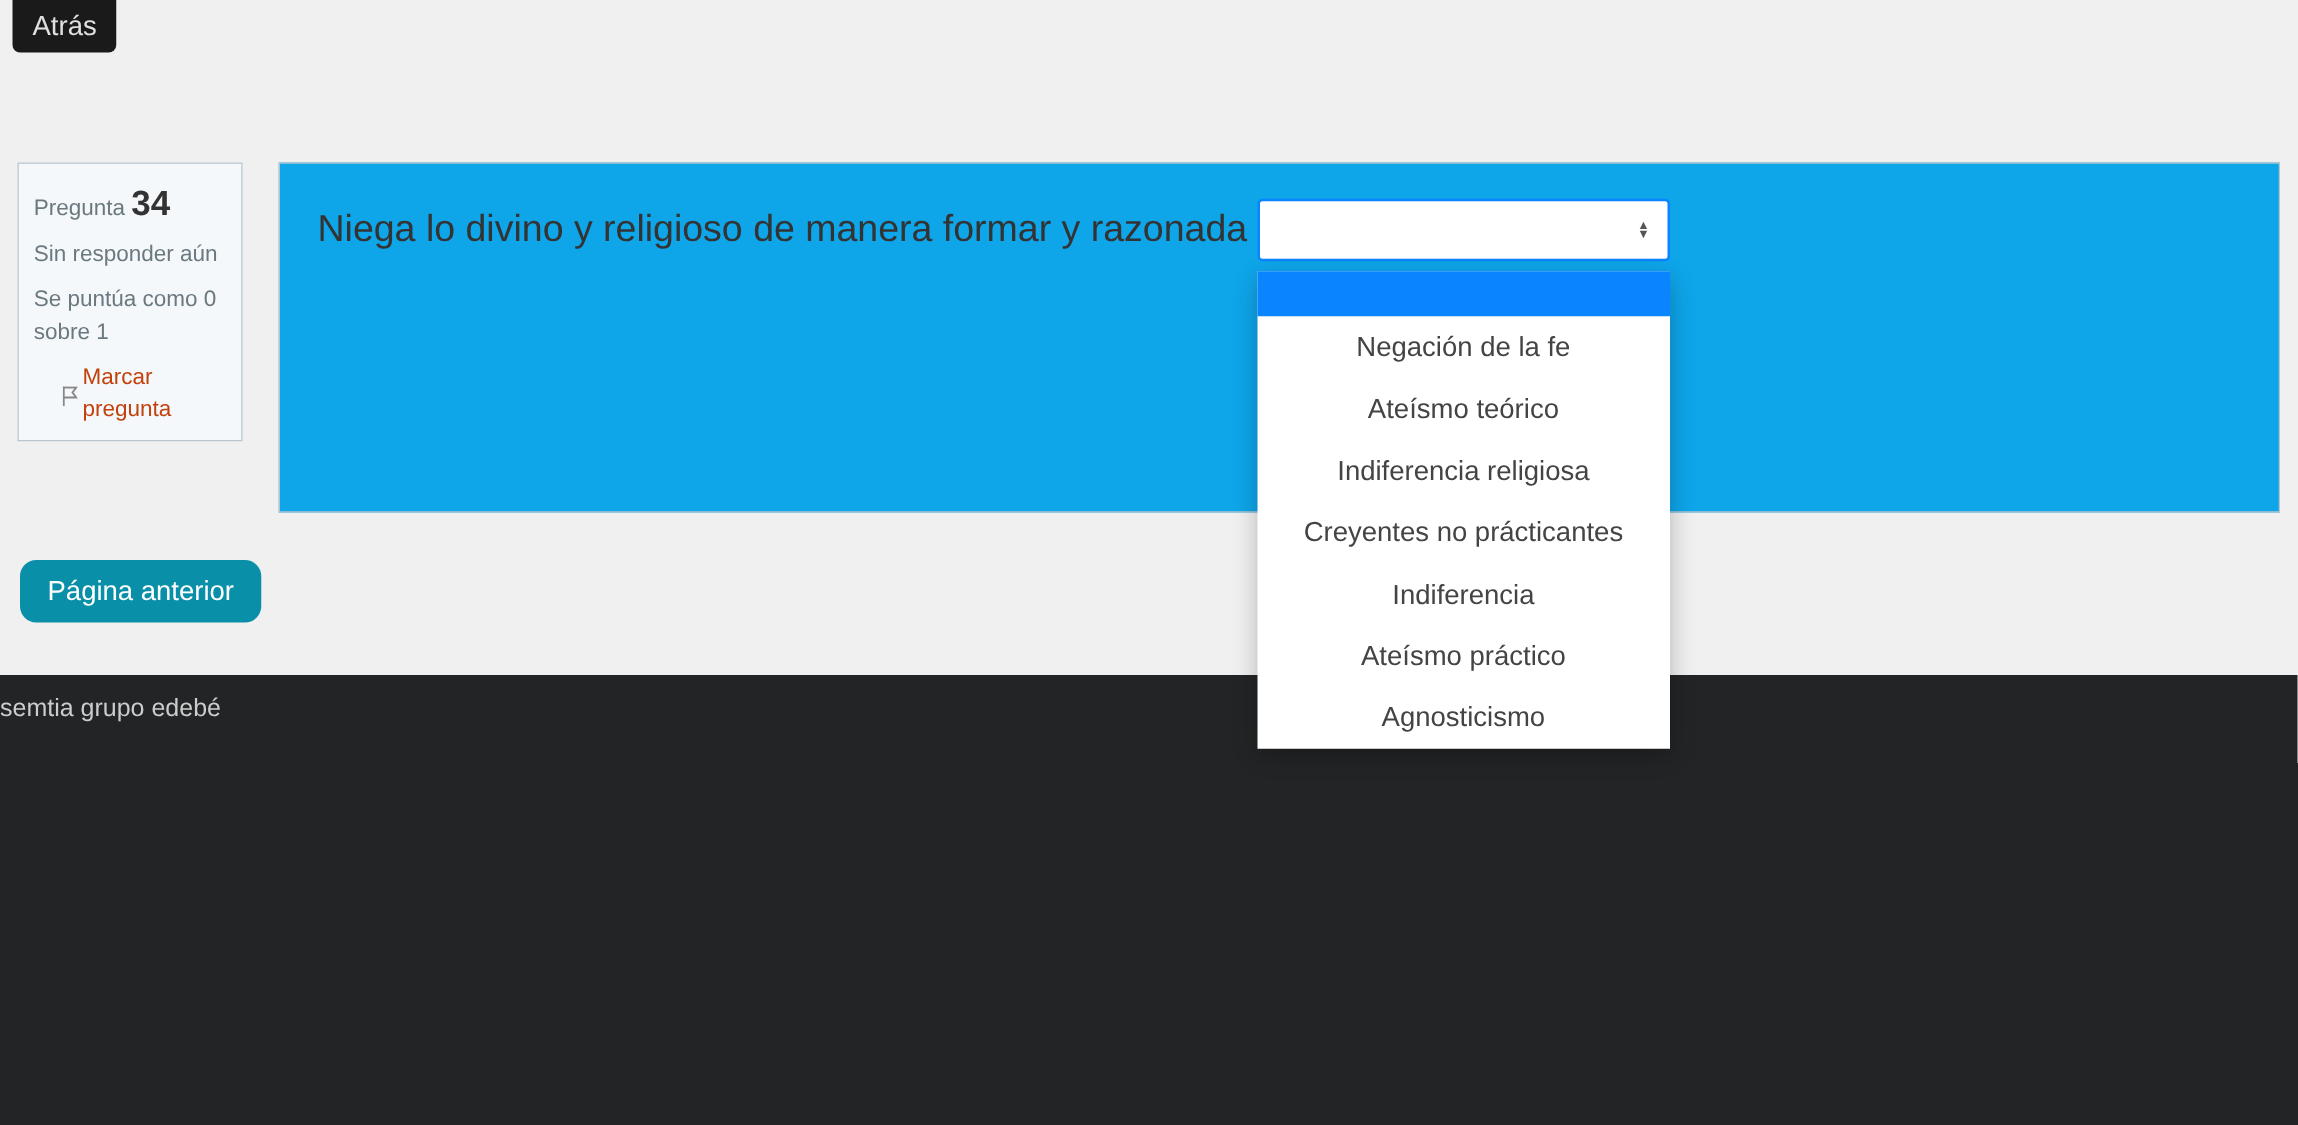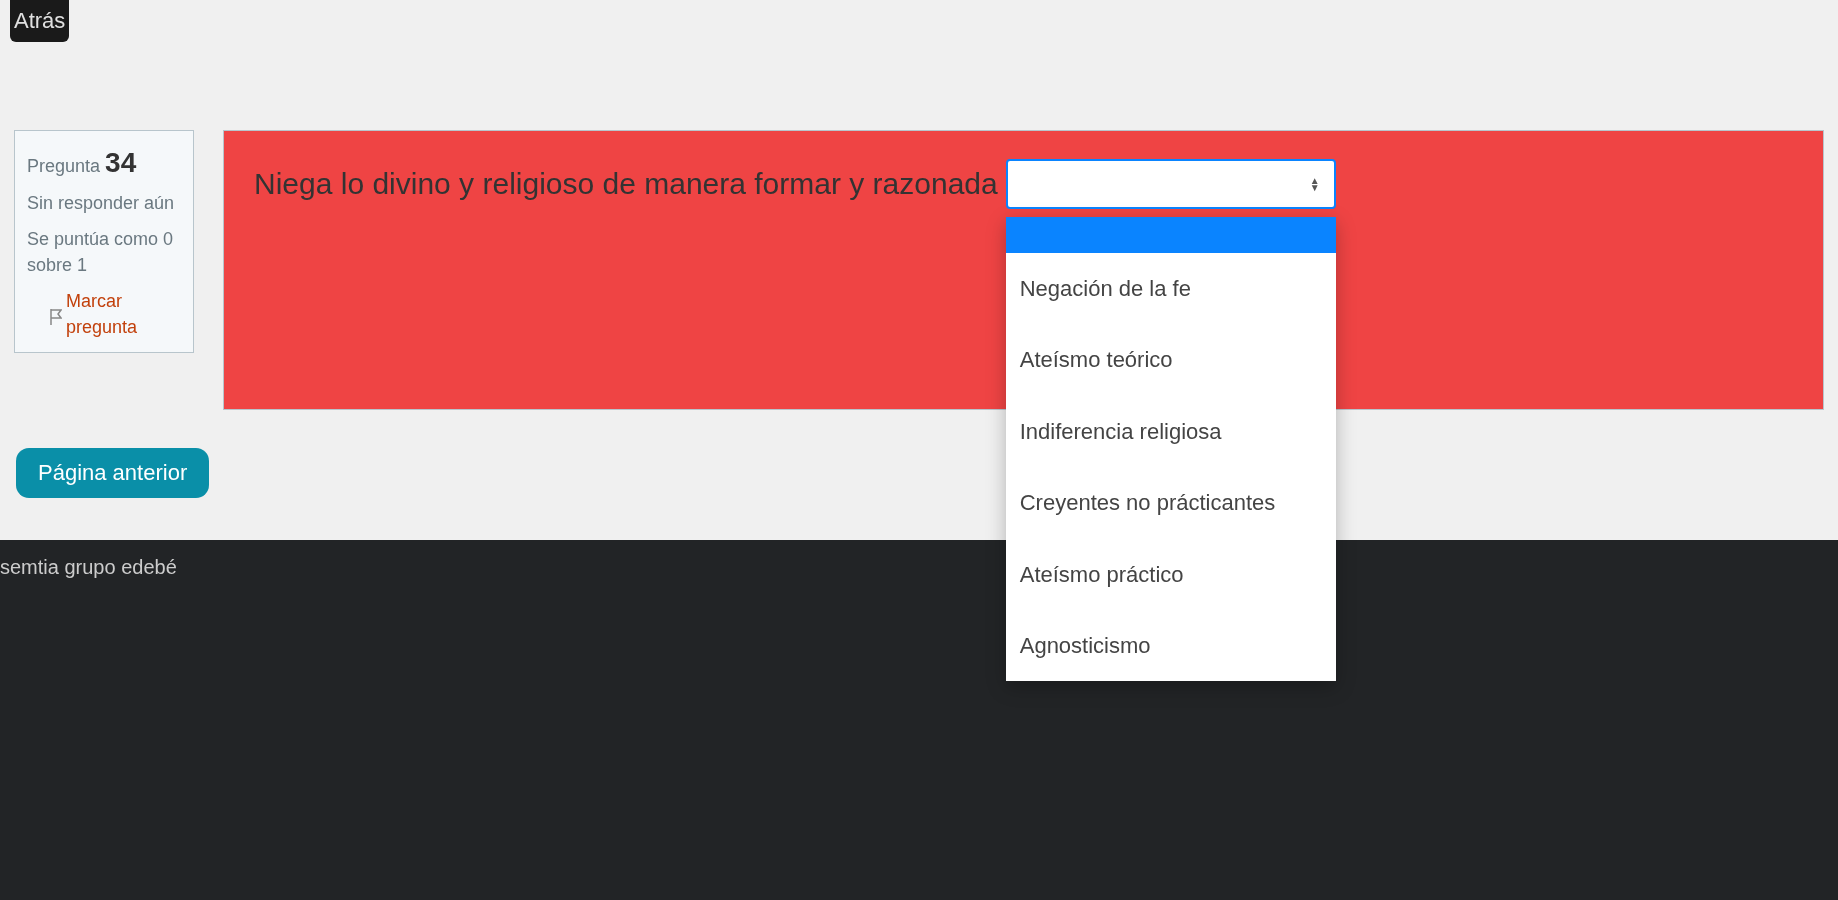--- a/index.html
+++ b/index.html
@@ -14,21 +14,21 @@
       height: 900px;
       overflow: hidden;
       position: relative;
     }
     .back-button {
       position: absolute;
       top: 0;
       left: 10px;
       background: #1a1a1a;
       color: #e0e0e0;
-      padding: 8px 4px;
+      padding: 8px 16px;
       border-radius: 0 0 6px 6px;
       font-size: 22px;
       border: none;
       cursor: pointer;
     }
     .main-content {
       position: absolute;
       top: 130px;
       left: 14px;
       right: 14px;
@@ -66,24 +66,25 @@
       display: flex;
       align-items: center;
       gap: 4px;
       color: #c2410c;
       cursor: pointer;
       padding-left: 23px;
     }
     .question-body {
       flex: 1;
       border: 1px solid #b8c5cc;
-      background: #ef4444;
+      background: #0ea5e9;
       padding: 28px 30px;
       min-height: 280px;
       position: relative;
+      text-align: center;
     }
     .question-row {
       display: flex;
       align-items: center;
       gap: 8px;
     }
     .question-text {
       font-size: 30px;
       color: #333;
     }
@@ -114,21 +115,21 @@
     .dropdown {
       position: absolute;
       top: 58px;
       left: 0;
       width: 330px;
       background: #fff;
       box-shadow: 0 6px 18px rgba(0,0,0,0.25);
       z-index: 100;
     }
     .dropdown-option {
-      padding: 17px 14px;
+      padding: 6px 14px;
       font-size: 22px;
       color: #444;
       cursor: pointer;
       line-height: 1.7;
     }
     .dropdown-option.selected {
       background: #0a84ff;
       color: #fff;
       height: 36px;
     }
@@ -194,20 +195,21 @@
             <span>▲</span>
             <span>▼</span>
           </span>
         </div>
         <div class="dropdown">
           <div class="dropdown-option selected"></div>
           <div class="dropdown-option">Negación de la fe</div>
           <div class="dropdown-option">Ateísmo teórico</div>
           <div class="dropdown-option">Indiferencia religiosa</div>
           <div class="dropdown-option">Creyentes no prácticantes</div>
+          <div class="dropdown-option">Indiferencia</div>
           <div class="dropdown-option">Ateísmo práctico</div>
           <div class="dropdown-option">Agnosticismo</div>
         </div>
       </div>
     </div>
   </div>
 </div>
 
 <button class="prev-button">Página anterior</button>
 

